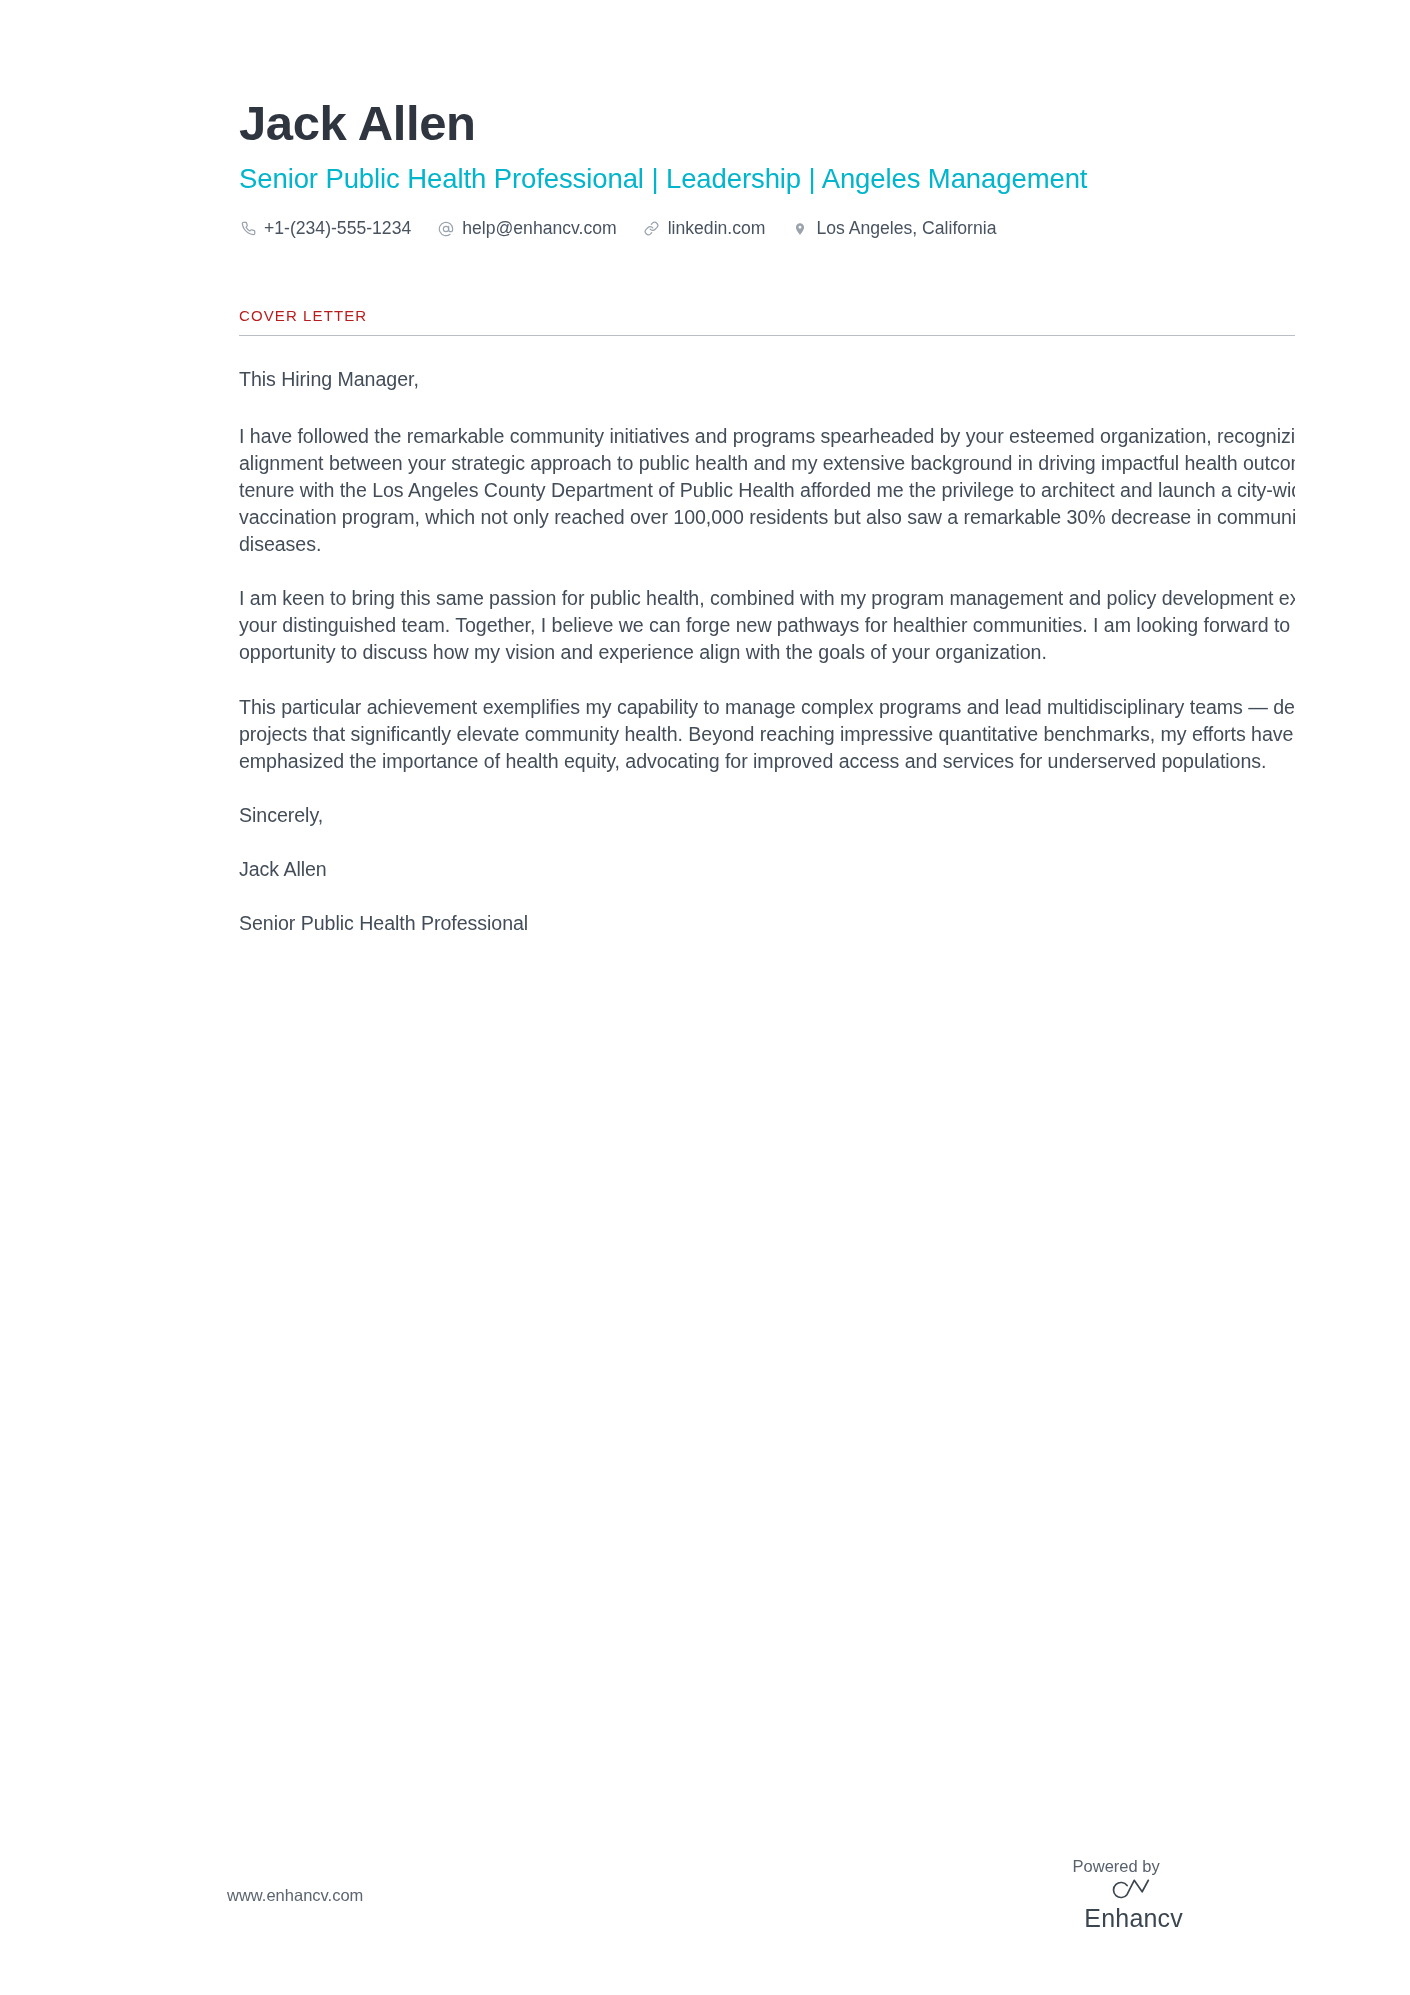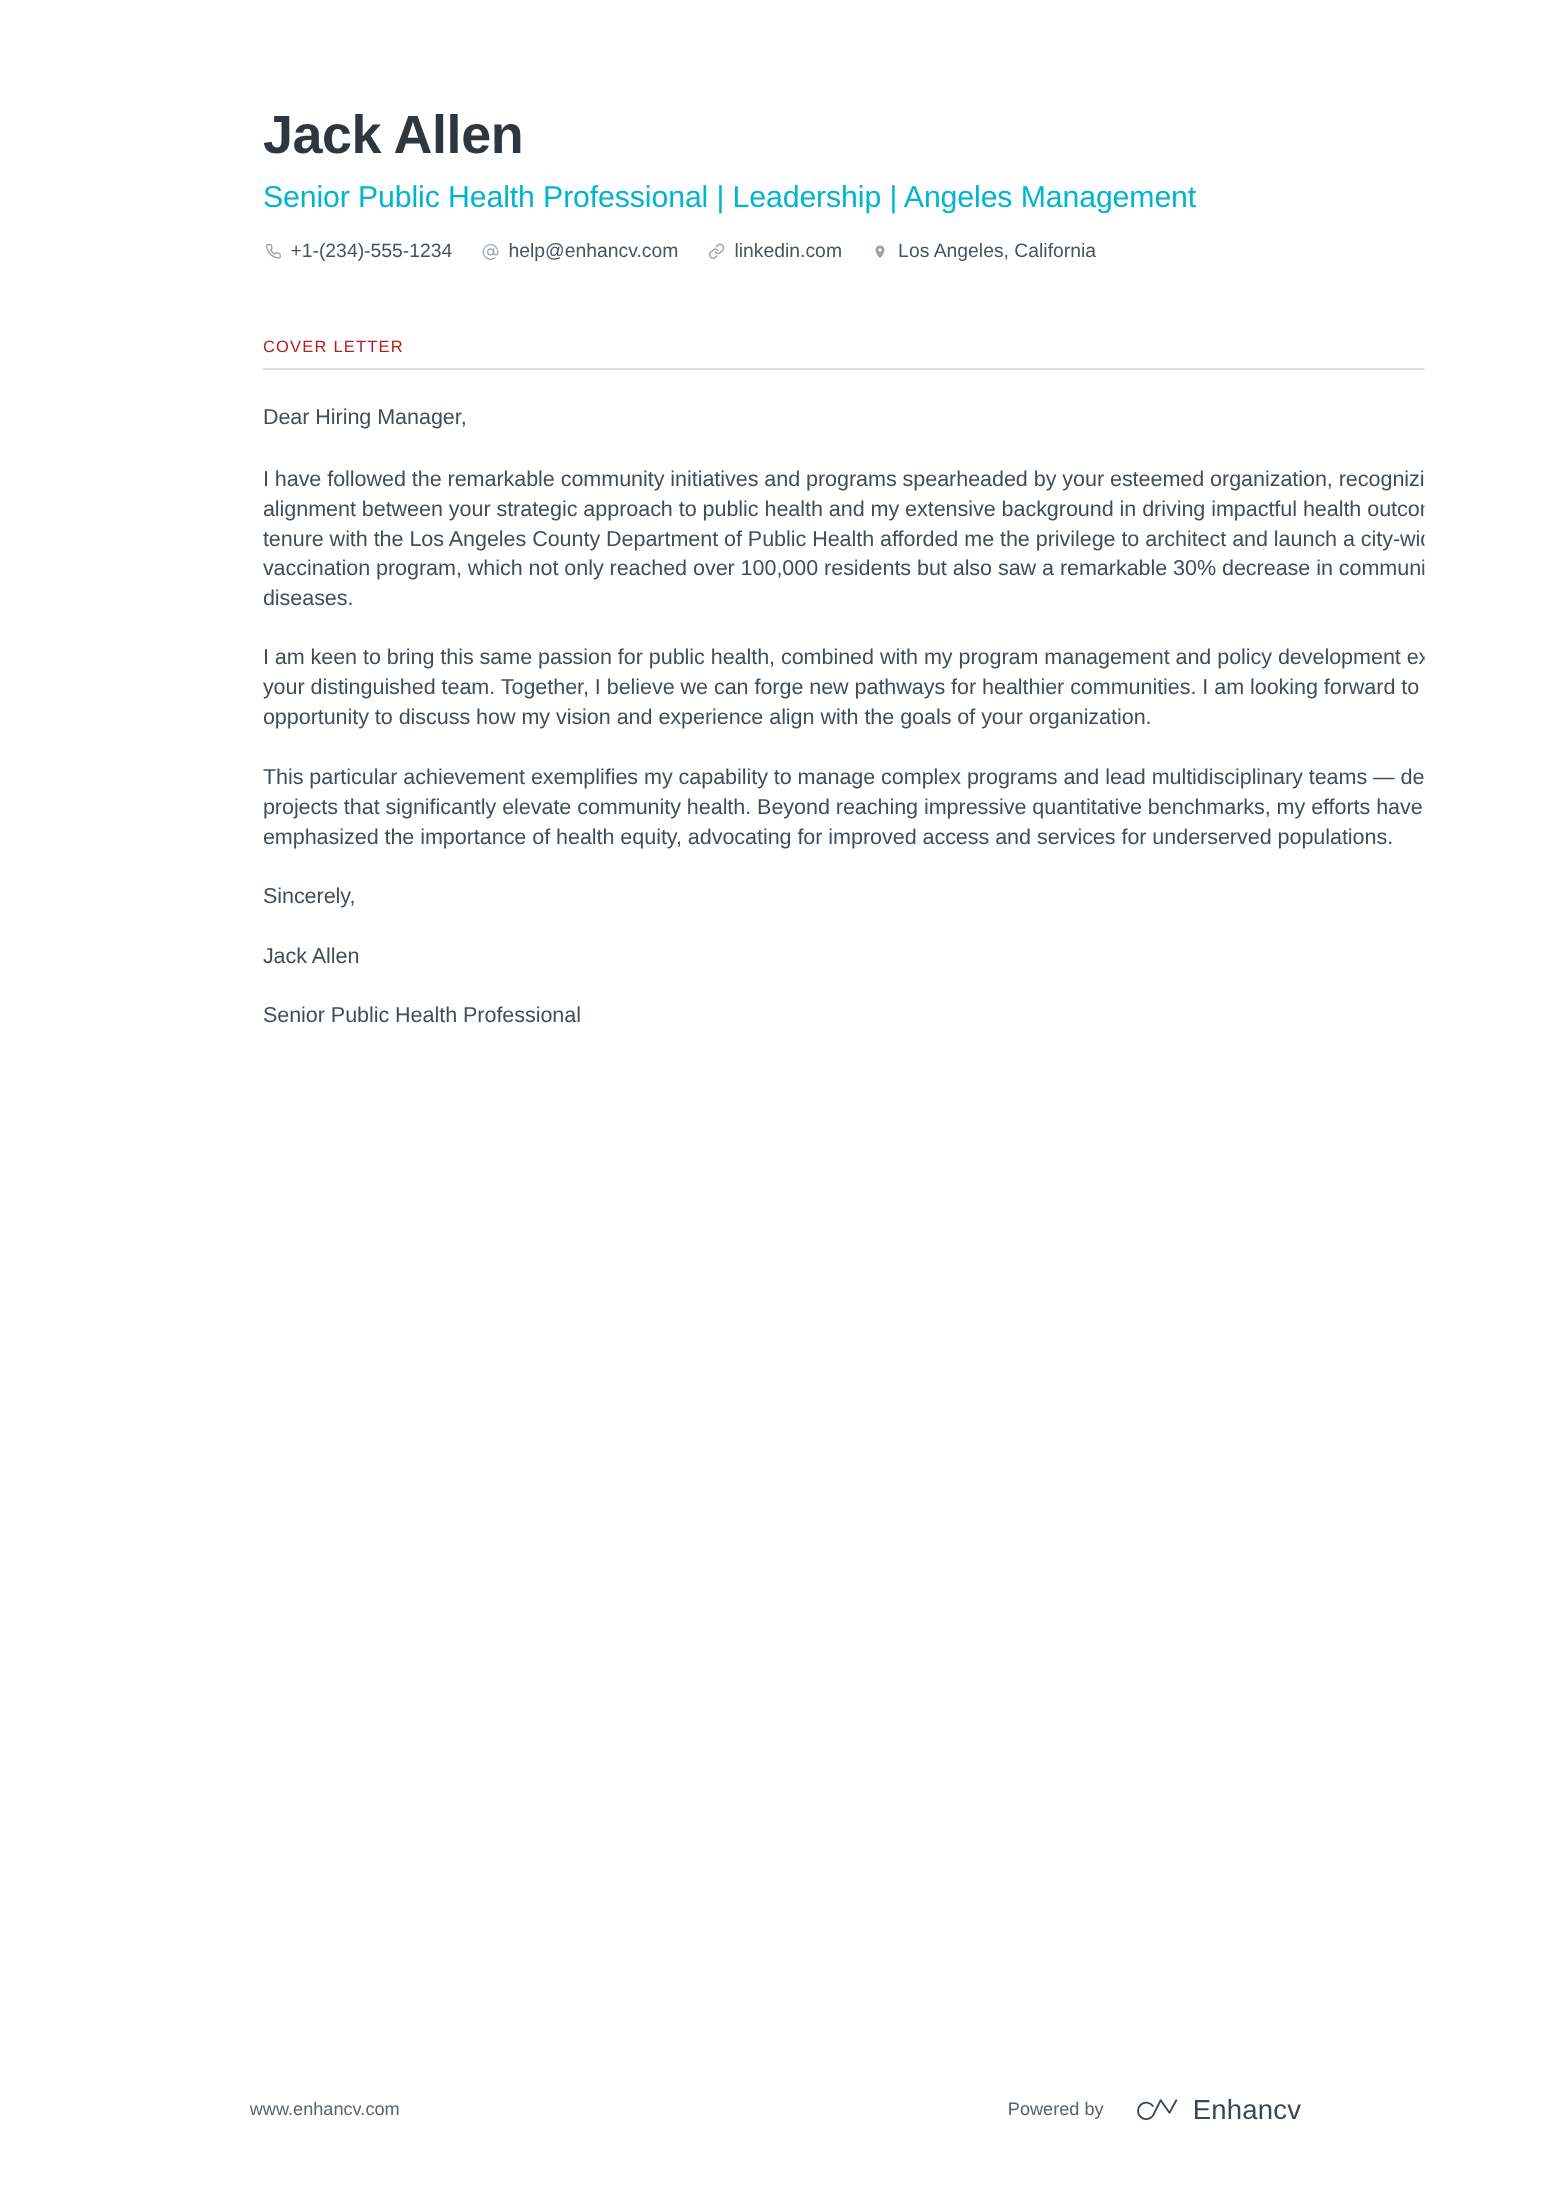--- a/index.html
+++ b/index.html
@@ -115,20 +115,21 @@
     align-items: center;
     justify-content: space-between;
   }
   .footer-url {
     font-size: 16.5px;
     color: #5b6470;
   }
   .footer-brand {
     display: flex;
     align-items: center;
+    flex-direction: column;
   }
   .powered-by {
     font-size: 16.5px;
     color: #58616d;
     margin-right: 23px;
   }
   .brand-logo {
     display: flex;
     align-items: center;
     color: #3c4651;
@@ -192,21 +193,21 @@
         </div>
 
       </div>
     </div>
 
     <div class="section">
       <h2 class="section-title">COVER LETTER</h2>
       <div class="section-rule"></div>
 
       <div class="letter">
-        <p class="salutation">Dear Hiring Manager,</p>
+        <p class="salutation">This Hiring Manager,</p>
         <p>I have followed the remarkable community initiatives and programs spearheaded by your esteemed organization, recognizing the alignment between your strategic approach to public health and my extensive background in driving impactful health outcomes. My tenure with the Los Angeles County Department of Public Health afforded me the privilege to architect and launch a city-wide vaccination program, which not only reached over 100,000 residents but also saw a remarkable 30% decrease in communicable diseases.</p>
         <p>I am keen to bring this same passion for public health, combined with my program management and policy development expertise, to your distinguished team. Together, I believe we can forge new pathways for healthier communities. I am looking forward to the opportunity to discuss how my vision and experience align with the goals of your organization.</p>
         <p>This particular achievement exemplifies my capability to manage complex programs and lead multidisciplinary teams — delivering projects that significantly elevate community health. Beyond reaching impressive quantitative benchmarks, my efforts have consistently emphasized the importance of health equity, advocating for improved access and services for underserved populations.</p>
         <p class="tight">Sincerely,</p>
         <p class="tight">Jack Allen</p>
         <p>Senior Public Health Professional</p>
       </div>
     </div>
 
   </div>

